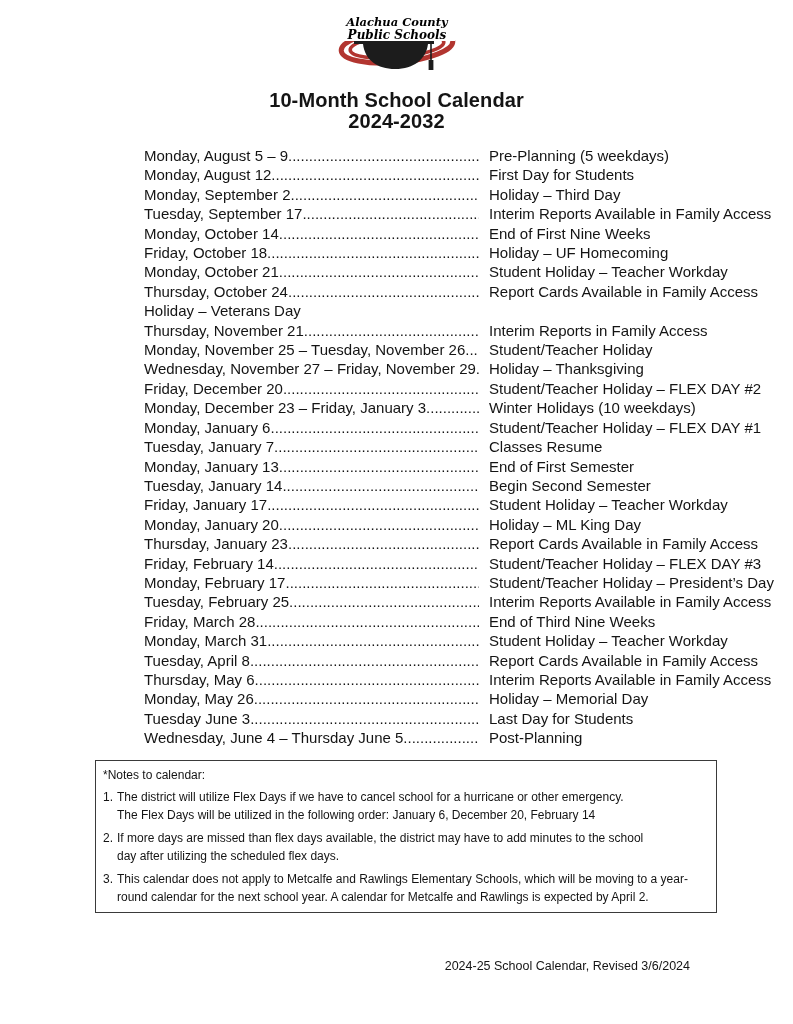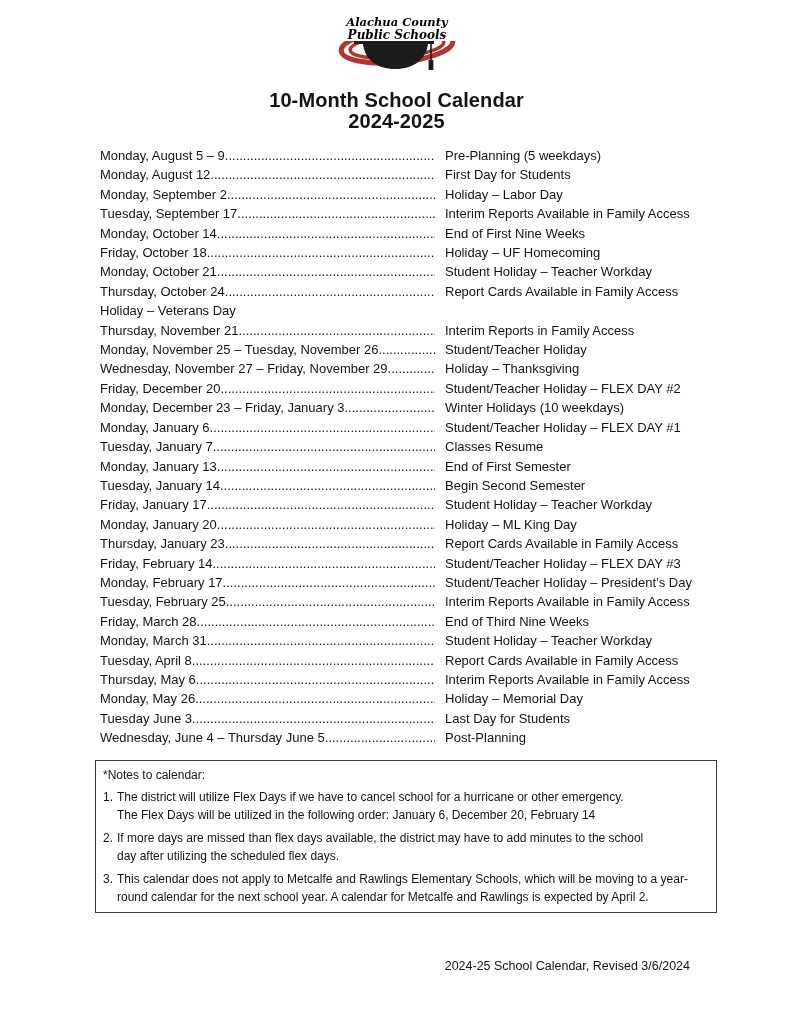--- a/index.html
+++ b/index.html
@@ -13,21 +13,21 @@
 
   
   .logo{width:140px;margin:14px auto 0;display:block;font-style:italic;}
   .logo svg{display:block;}
 
   
   .title{margin-top:12px;text-align:center;font-size:20px;font-weight:700;line-height:21px;letter-spacing:0.1px;}
 
   
   .cal{margin:14px 0 0 100px;width:600px;}
-  .cal-row{display:flex;font-size:13px;line-height:19.4px;}
+  .cal-row{display:flex;font-size:15px;line-height:19.4px;margin-left:44px;}
   .cal-left{width:335px;margin-right:10px;display:flex;overflow:hidden;flex:none;}
   .cal-date{white-space:nowrap;}
   .cal-dots{flex:1;overflow:hidden;white-space:nowrap;}
   .cal-dots::after{content:"..........................................................................................................................";}
   .cal-event{white-space:nowrap;}
 
   
   .notes{
     box-sizing:border-box;margin:12px 0 0 95px;width:622px;
     border:1px solid #3a3a3a;padding:5px 8px 5px 7px;font-size:12px;
@@ -58,21 +58,21 @@
         <rect x="27" y="27" width="80" height="3" fill="#1c1c1c"></rect>
         <path d="M36,30 C38,46 50,55 68,55 C87,55 99,45 101,30 Z" fill="#1c1c1c"></path>
         <line x1="104" y1="30" x2="104" y2="47" stroke-width="1.6" stroke="#1c1c1c"></line>
         <rect x="101.6" y="46" width="4.8" height="10" fill="#1c1c1c"></rect>
       </g>
     </svg>
   </div>
 
   <div class="title">
     <div>10-Month School Calendar</div>
-    <div>2024-2025</div>
+    <div>2024-2032</div>
   </div>
 
   <div class="cal">
 
       <div class="cal-row">
         <span class="cal-left">
           <span class="cal-date">Monday, August 5 – 9</span>
           <span class="cal-dots"></span>
         </span>
         <span class="cal-event">Pre-Planning (5 weekdays)</span>
@@ -84,21 +84,21 @@
           <span class="cal-dots"></span>
         </span>
         <span class="cal-event">First Day for Students</span>
       </div>
 
       <div class="cal-row">
         <span class="cal-left">
           <span class="cal-date">Monday, September 2</span>
           <span class="cal-dots"></span>
         </span>
-        <span class="cal-event">Holiday – Labor Day</span>
+        <span class="cal-event">Holiday – Third Day</span>
       </div>
 
       <div class="cal-row">
         <span class="cal-left">
           <span class="cal-date">Tuesday, September 17</span>
           <span class="cal-dots"></span>
         </span>
         <span class="cal-event">Interim Reports Available in Family Access</span>
       </div>
 

